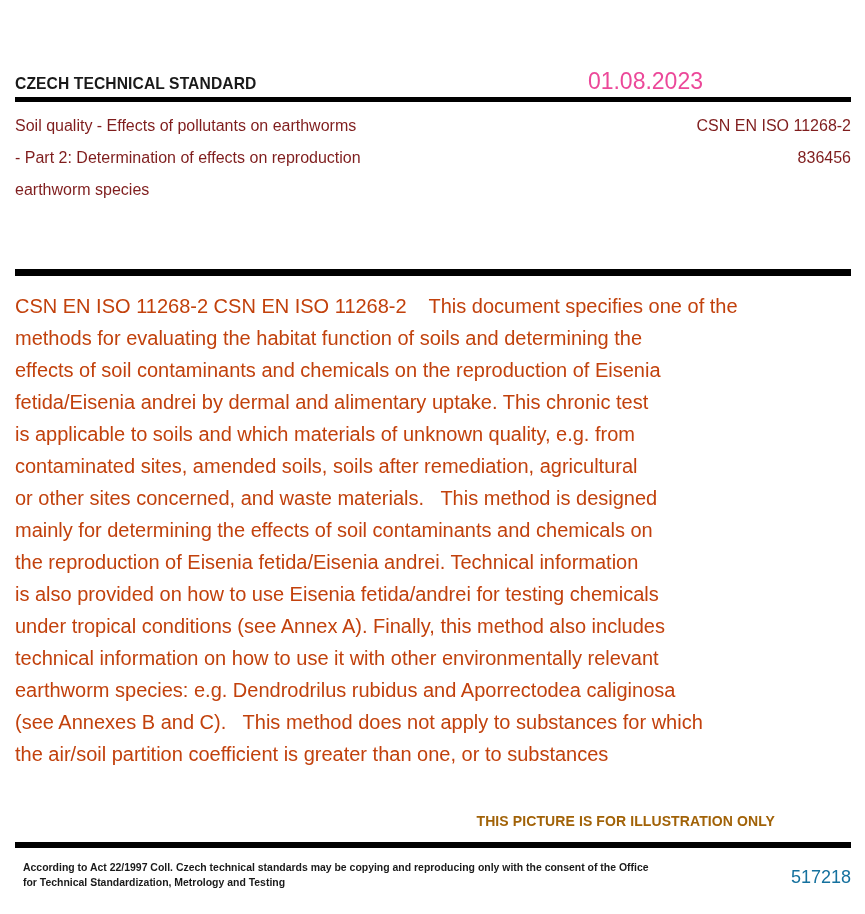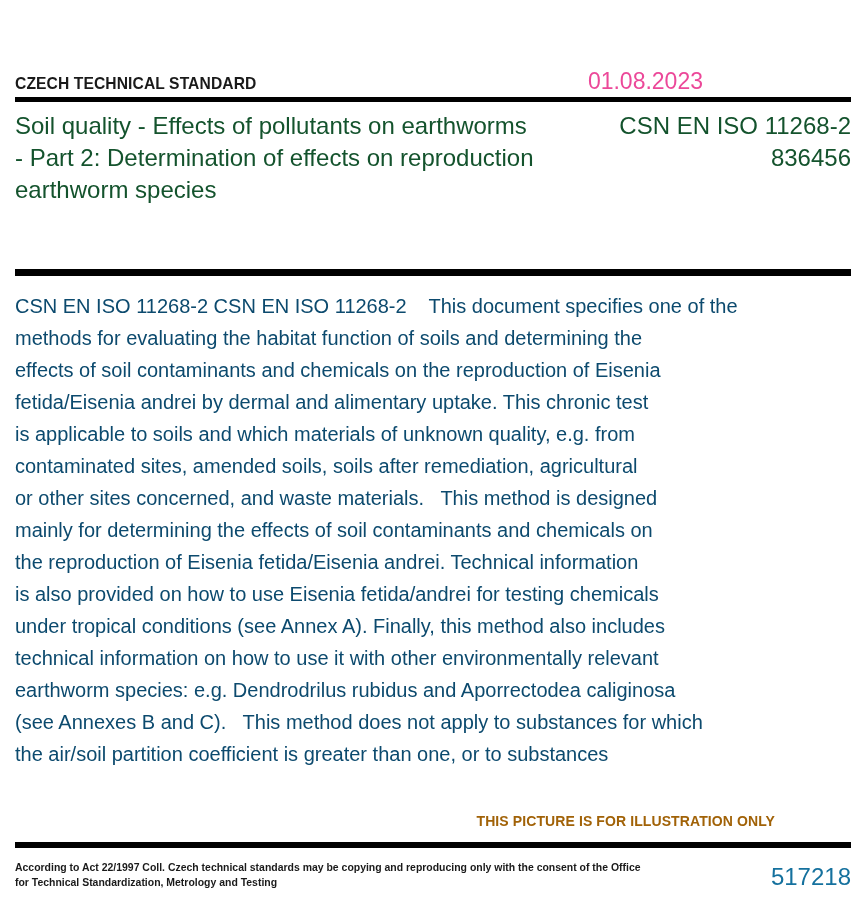--- a/index.html
+++ b/index.html
@@ -95,36 +95,36 @@
     width: 560px;
   }
   .title-right {
     position: absolute;
     right: 14px;
     top: 0;
     width: 330px;
     text-align: right;
   }
   .title-line {
-    font-size: 24px;
-    color: #14532d;
+    font-size: 16px;
+    color: #7f1d1d;
     line-height: 32px;
     white-space: nowrap;
   }
 
   
   .body-block {
     position: absolute;
     left: 15px;
     top: 290px;
     width: 836px;
   }
   .body-line {
     font-size: 20px;
-    color: #0c4a6e;
+    color: #c2410c;
     line-height: 32px;
     white-space: pre;
   }
 
   
   .illustration-note {
     position: absolute;
     left: 0;
     top: 812px;
     width: 865px;
@@ -138,40 +138,40 @@
     line-height: 18px;
   }
 
   
   .footer-row {
     position: absolute;
     left: 0;
     top: 860px;
     width: 865px;
     height: 46px;
-    padding: 0 14px 0 15px;
+    padding: 0 14px 0 23px;
     box-sizing: border-box;
     display: flex;
     align-items: flex-start;
     justify-content: space-between;
   }
   .footer-legal {
     max-width: 620px;
   }
   .footer-legal-line {
     font-size: 11px;
     font-weight: bold;
     color: #1a1a1a;
     line-height: 15px;
     transform: scaleX(0.95);
     transform-origin: left top;
     white-space: nowrap;
   }
   .footer-number {
-    font-size: 24px;
+    font-size: 18px;
     color: #15719e;
     line-height: 30px;
     white-space: nowrap;
     padding-top: 2px;
   }
 </style>
 </head>
 <body>
 
 <div class="page">

